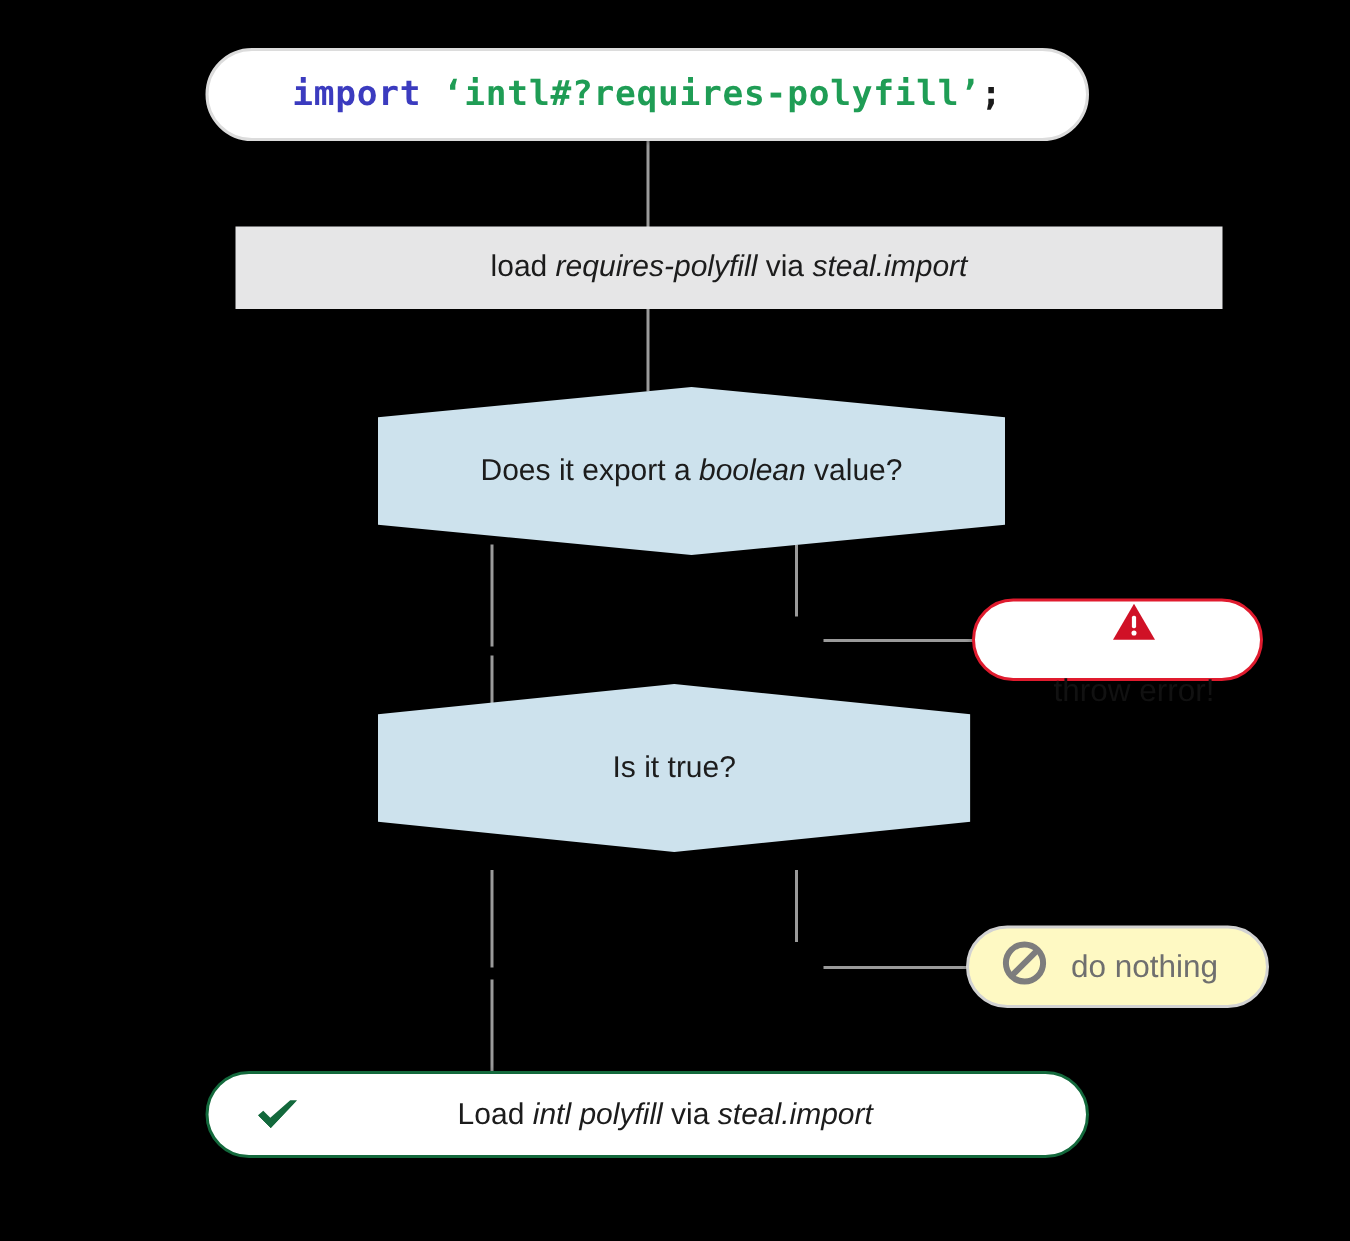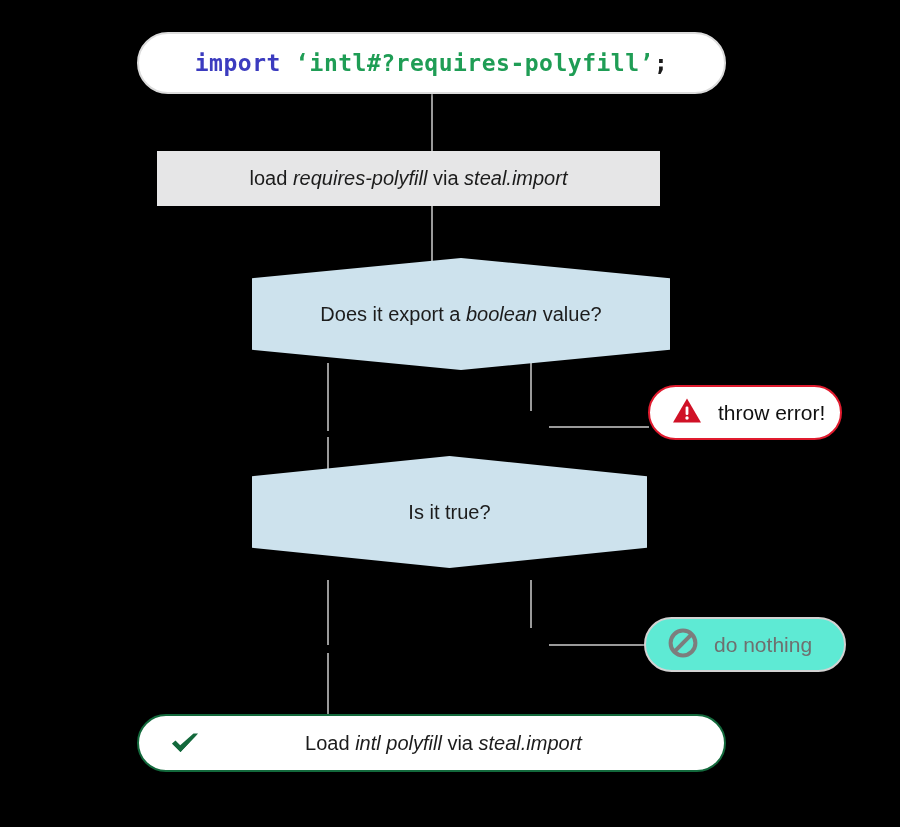--- a/index.html
+++ b/index.html
@@ -94,21 +94,21 @@
   .badge-error {
     background: #ffffff;
     border: 2.5px solid #e01b2e;
     box-shadow: 0 1px 4px rgba(0,0,0,0.35);
   }
   .badge-error .badge-label {
     font-size: 21px;
     color: #111111;
   }
   .badge-neutral {
-    background: #5eead4;
+    background: #fef9c3;
     border: 2px solid #d2d2d2;
     box-shadow: 0 1px 3px rgba(0,0,0,0.3);
   }
   .badge-neutral .badge-label {
     font-size: 21px;
     color: #6f6f6f;
   }
 
   
   .pill-result {
@@ -152,29 +152,29 @@
   <div class="vline" style="left:327px; top:580px; height:65px;"></div>
   <div class="vline" style="left:530px; top:580px; height:48px;"></div>
   <div class="hline" style="left:549px; top:644px; width:100px;"></div>
 
   <div class="vline" style="left:327px; top:653px; height:62px;"></div>
 
   <div class="pill pill-code" style="left:137px; top:32px; width:589px; height:62px;">
     <span class="code-text"><span class="kw">import</span><span> </span><span class="str">‘intl#?requires-polyfill’</span><span class="punc">;</span></span>
   </div>
 
-  <div class="process-box" style="left:157px; top:151px; width:503px; height:55px;">
+  <div class="process-box" style="left:157px; top:151px; width:658px; height:55px;">
     <span><span>load </span><em class="it">requires-polyfill</em><span> via </span><em class="it">steal.import</em></span>
   </div>
 
   <div class="hexagon" style="left:252px; top:258px; width:418px; height:112px;">
     <span><span>Does it export a </span><em class="it">boolean</em><span> value?</span></span>
   </div>
 
-  <div class="badge badge-error" style="left:648px; top:385px; width:194px; height:55px;">
+  <div class="badge badge-error" style="left:648px; top:399px; width:194px; height:55px;flex-direction:column;">
     <span class="icon">
       <svg width="30" height="27" viewBox="0 0 30 27" aria-hidden="true">
         <path d="M15 1.5 L29 25.5 L1 25.5 Z" fill="#d01126"></path>
         <rect x="13.6" y="9.5" width="2.8" height="8.4" rx="1.2" fill="#ffffff"></rect>
         <circle cx="15" cy="21" r="1.7" fill="#ffffff"></circle>
       </svg>
     </span>
     <span class="badge-label">throw error!</span>
   </div>
 

